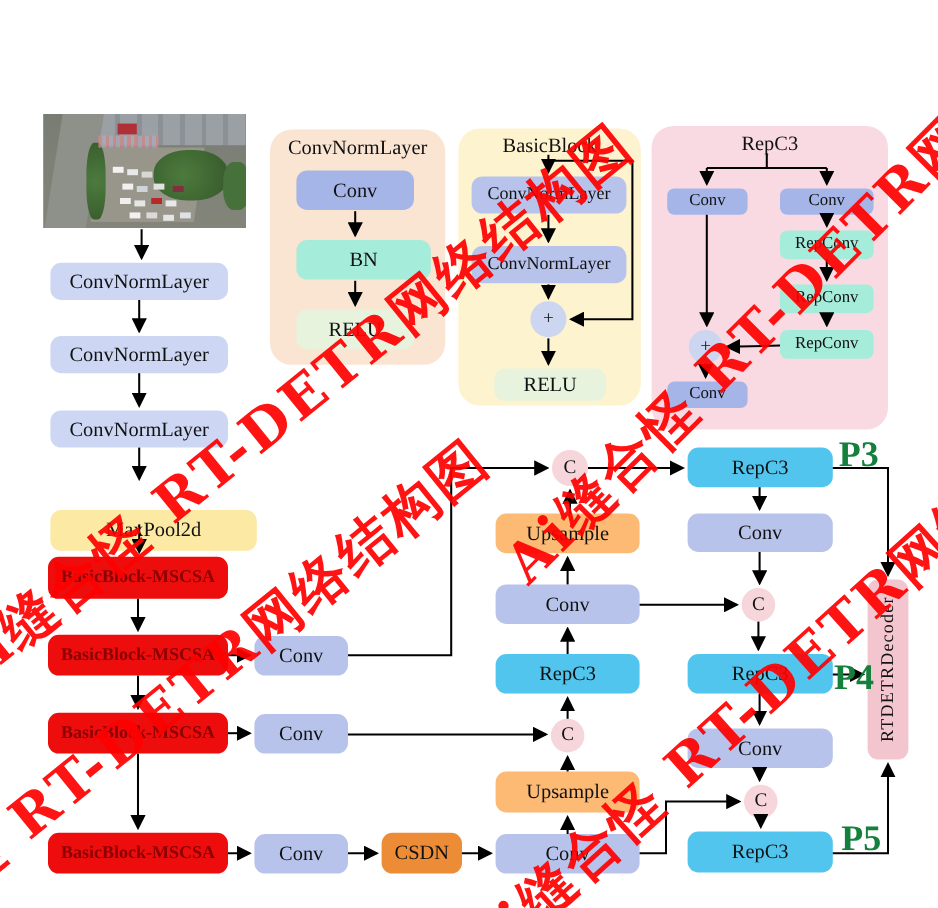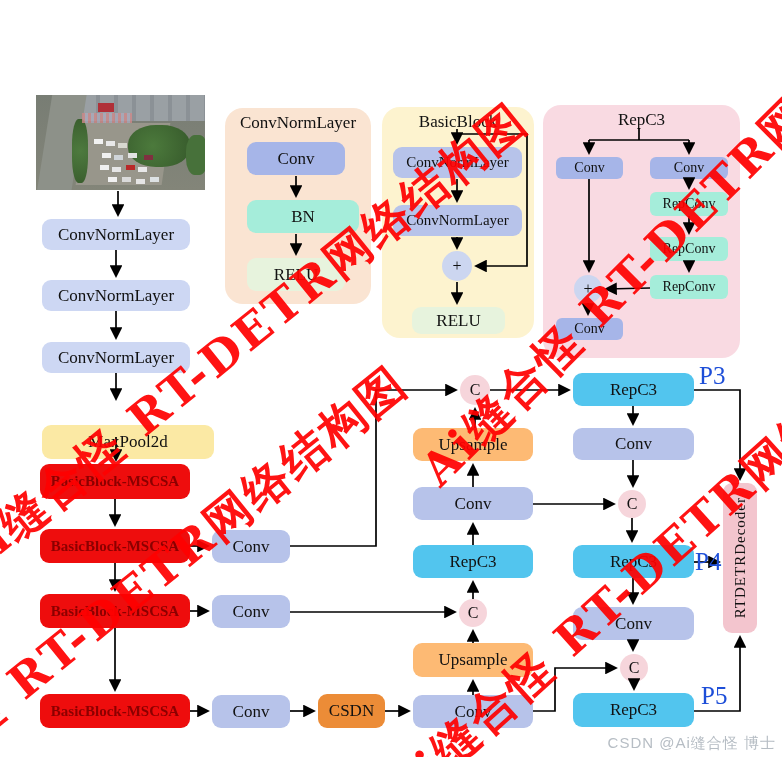--- a/index.html
+++ b/index.html
@@ -22,21 +22,21 @@
   .orange{background:#ec8c37;}
   .circ{border-radius:50%;z-index:2;display:flex;align-items:center;justify-content:center;
         font-size:16px;color:#111;}
   .ccirc{background:#f6d5db;}
   .pcirc{background:#ccd6f0;}
   .container{border-radius:18px;z-index:1;}
   .peach{background:#fae4d2;}
   .lyellow{background:#fdf3cf;}
   .lpink{background:#f9dae2;}
   .ltitle{position:absolute;top:5px;left:0;width:100%;text-align:center;font-size:17px;color:#111;}
-  .plabel{font-size:25px;color:#1d4ed8;z-index:4;font-weight:normal;}
+  .plabel{font-size:30px;color:#15803d;z-index:4;font-weight:bold;}
   .decoder{background:#f3c5ce;border-radius:9px;z-index:2;display:flex;align-items:center;
            justify-content:center;}
   .decoder span{writing-mode:vertical-rl;transform:rotate(180deg);font-size:15px;color:#111;
                 letter-spacing:1px;}
   svg.wires{position:absolute;left:0;top:0;z-index:3;pointer-events:none;}
   .wm{position:absolute;color:#ff0000;font-weight:bold;font-size:46px;letter-spacing:3px;
       white-space:nowrap;z-index:5;pointer-events:none;transform-origin:left center;opacity:.92;
       font-family:"DejaVu Serif","Liberation Serif",serif;}
   .credit{right:6px;top:734px;font-family:"Liberation Sans","DejaVu Sans",sans-serif;
           font-size:15px;color:#b6bdc4;z-index:5;letter-spacing:1px;}
@@ -282,15 +282,14 @@
       <line x1="650" y1="288" x2="606" y2="289" marker-end="url(#ah)"></line>
       <line x1="588" y1="303" x2="588" y2="314" marker-end="url(#ah)"></line>
     </g>
   </svg>
 
   <div class="wm" style="left:-40px;top:537px;transform:rotate(-39deg);">Ai缝合怪 RT-DETR网络结构图</div>
   <div class="wm" style="left:-160px;top:800px;transform:rotate(-39deg);">Ai缝合怪 RT-DETR网络结构图</div>
   <div class="wm" style="left:430px;top:447px;transform:rotate(-45deg);">Ai缝合怪 RT-DETR网络结构图</div>
   <div class="wm" style="left:395px;top:767px;transform:rotate(-42deg);">Ai缝合怪 RT-DETR网络结构图</div>
 
-  <div class="abs credit">CSDN @Ai缝合怪 博士</div>
 
 </div>
 
 </body></html>

